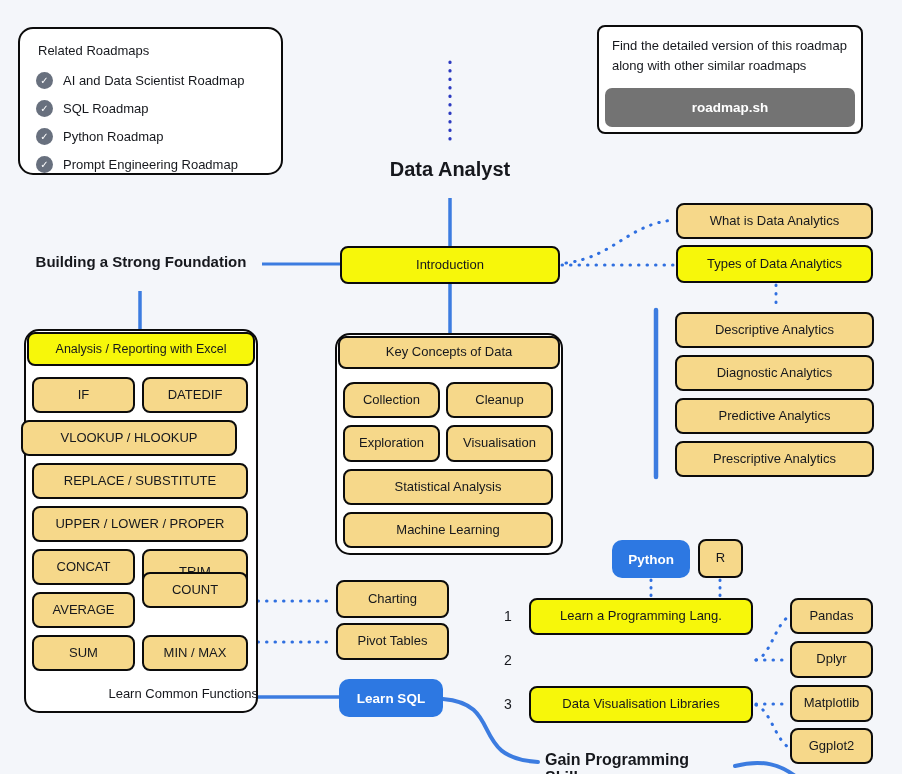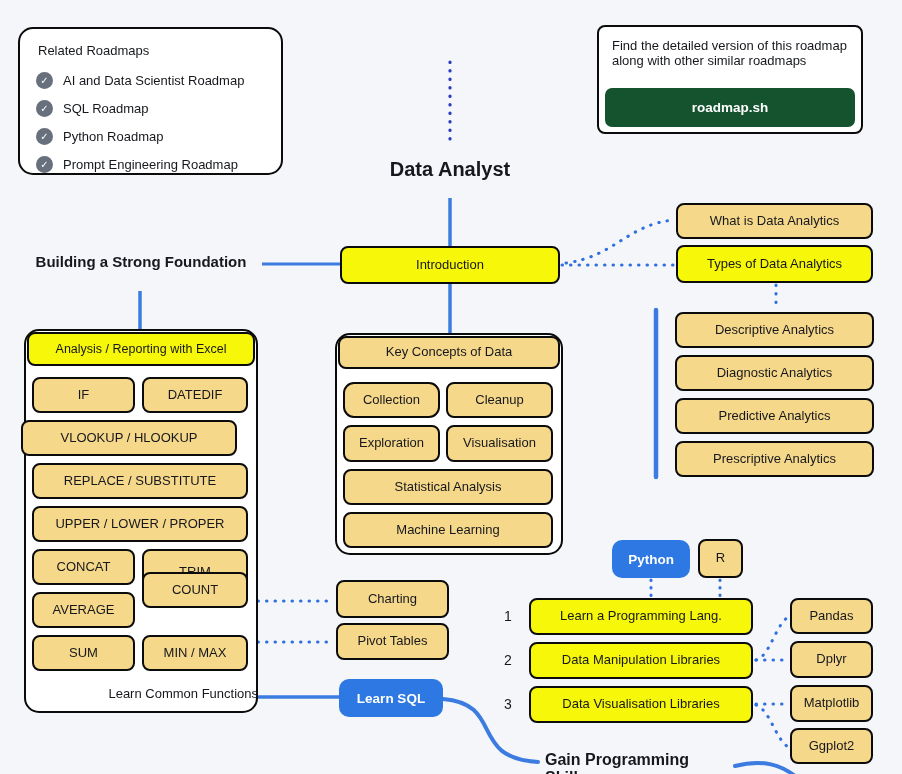--- a/index.html
+++ b/index.html
@@ -29,21 +29,21 @@
   .label{position:absolute;z-index:2;font-weight:bold;}
   .check-row{display:flex;align-items:center;gap:10px;margin:0 0 11px 0;cursor:pointer;}
   .check-icon{
     width:17px;height:17px;border-radius:50%;background:#68707e;color:#fff;
     display:flex;align-items:center;justify-content:center;font-size:10px;flex:0 0 17px;
   }
   .check-row span.txt{font-size:13px;}
   .step-num{position:absolute;z-index:2;font-size:14px;font-weight:normal;}
   .purple-btn{
     position:absolute;z-index:3;display:flex;align-items:center;justify-content:center;
-    background:#14532d;color:#fff;font-weight:bold;font-size:13.5px;border-radius:7px;
+    background:#737373;color:#fff;font-weight:bold;font-size:13.5px;border-radius:7px;
     cursor:pointer;
   }
 </style>
 </head>
 <body>
 
 <div class="canvas">
 
   <svg class="wires" width="902" height="774" viewBox="0 0 902 774">
 
@@ -98,21 +98,21 @@
       <span class="check-icon">✓</span>
       <span class="txt">Python Roadmap</span>
     </div>
     <div class="check-row">
       <span class="check-icon">✓</span>
       <span class="txt">Prompt Engineering Roadmap</span>
     </div>
   </div>
 
   <div class="card" style="left:597px;top:25px;width:266px;height:109px;border-radius:8px;padding:11px 13px;">
-    <div style="font-size:13px;">Find the detailed version of this roadmap</div>
+    <div style="font-size:13px;margin-bottom:5px;">Find the detailed version of this roadmap</div>
     <div style="font-size:13px;">along with other similar roadmaps</div>
   </div>
   <div class="purple-btn" style="left:605px;top:88px;width:250px;height:39px;">roadmap.sh</div>
 
   <div class="label" style="left:340px;top:158px;width:220px;text-align:center;font-size:20px;">Data Analyst</div>
 
   <div class="label" style="left:28px;top:253px;width:226px;text-align:center;font-size:15px;">Building a Strong Foundation</div>
 
   <div class="node yellow" style="left:340px;top:246px;width:220px;height:38px;">Introduction</div>
 
@@ -151,21 +151,20 @@
   <div class="node tan" style="left:336px;top:580px;width:113px;height:38px;">Charting</div>
   <div class="node tan" style="left:336px;top:623px;width:113px;height:37px;">Pivot Tables</div>
   <div class="blue-btn" style="left:339px;top:679px;width:104px;height:38px;">Learn SQL</div>
 
   <div class="blue-btn" style="left:612px;top:540px;width:78px;height:38px;">Python</div>
   <div class="node tan" style="left:698px;top:539px;width:45px;height:39px;">R</div>
 
   <div class="step-num" style="left:504px;top:608px;">1</div>
   <div class="node yellow" style="left:529px;top:598px;width:224px;height:37px;">Learn a Programming Lang.</div>
   <div class="step-num" style="left:504px;top:652px;">2</div>
-  <div class="node yellow" style="left:529px;top:642px;width:224px;height:37px;">Data Manipulation Libraries</div>
   <div class="step-num" style="left:504px;top:696px;">3</div>
   <div class="node yellow" style="left:529px;top:686px;width:224px;height:37px;">Data Visualisation Libraries</div>
 
   <div class="node tan" style="left:790px;top:598px;width:83px;height:36px;">Pandas</div>
   <div class="node tan" style="left:790px;top:641px;width:83px;height:37px;">Dplyr</div>
   <div class="node tan" style="left:790px;top:685px;width:83px;height:37px;">Matplotlib</div>
   <div class="node tan" style="left:790px;top:728px;width:83px;height:36px;">Ggplot2</div>
 
   <div class="label" style="left:545px;top:751px;width:185px;font-size:16px;">Gain Programming Skills</div>
 

